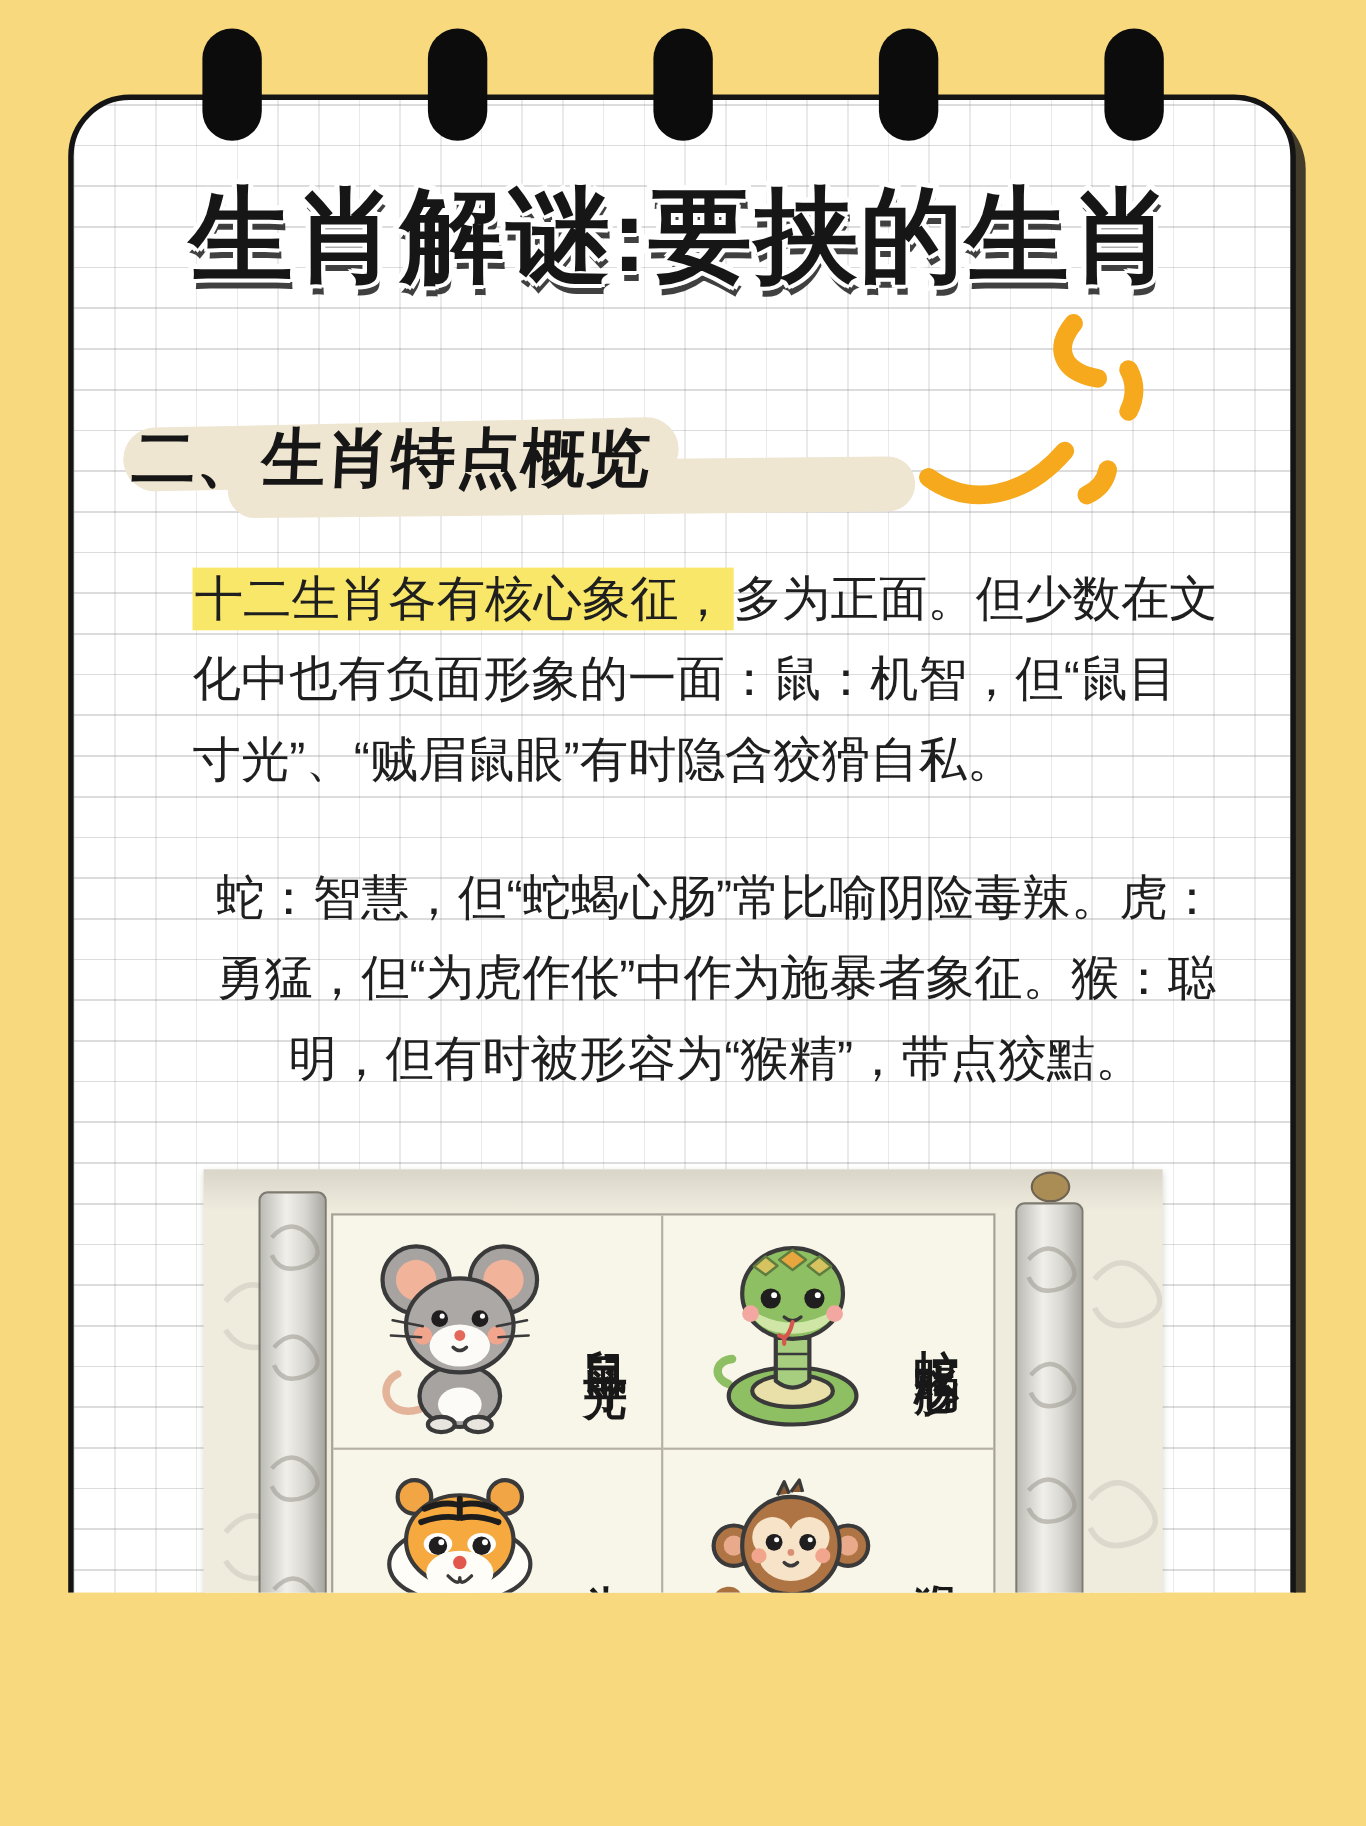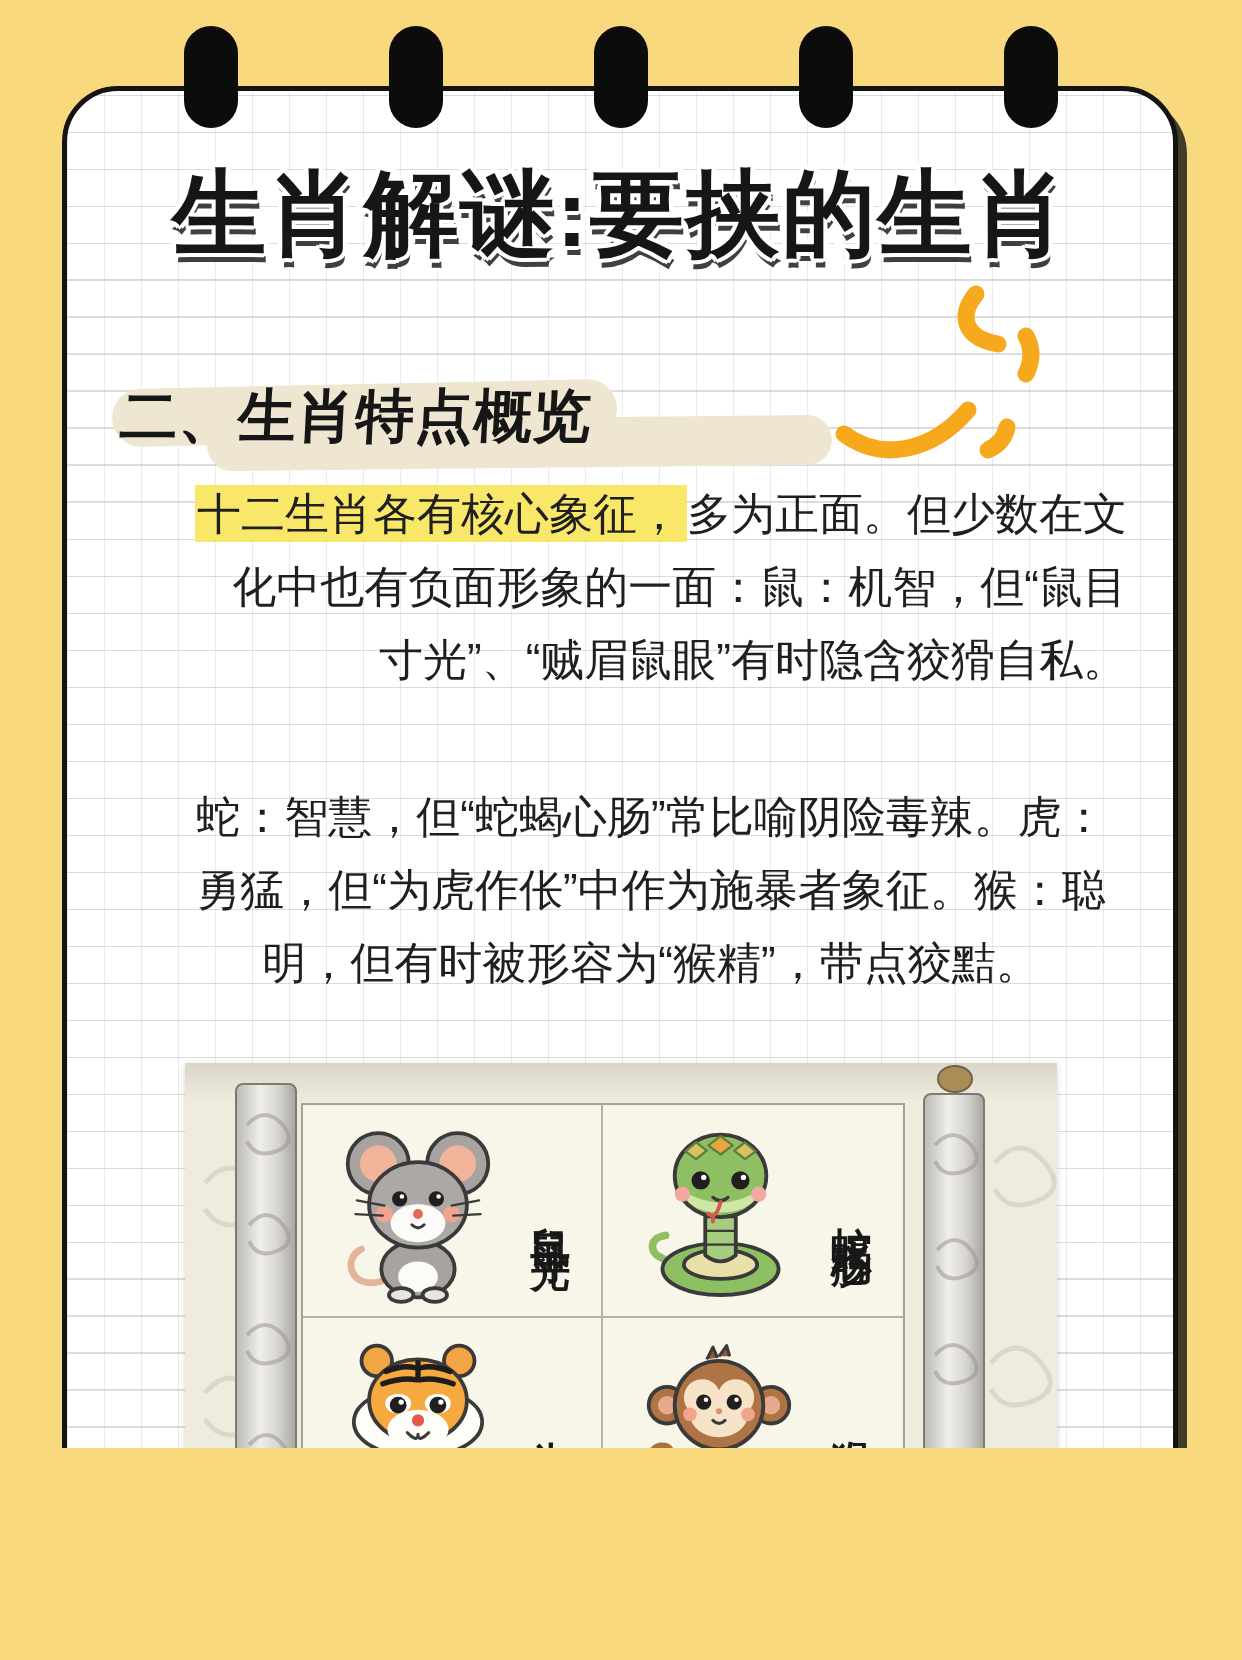--- a/index.html
+++ b/index.html
@@ -66,21 +66,21 @@
   .squiggle{position:absolute;left:826px;top:282px;width:235px;height:190px;z-index:2;}
   
   .para{
     position:absolute;left:175px;width:952px;
     margin:0;
     font-size:44px;line-height:73px;
     color:#1f1f1f;font-weight:500;
     white-space:pre-line;
     z-index:2;
   }
-  .para.p1{top:477px;text-align:right;}
+  .para.p1{top:508px;}
   .para.p2{top:780px;text-align:center;}
   .hl{
     background:var(--highlight-yellow,#F9E76A);
     padding:4px 6px 4px 2px;
     box-decoration-break:clone;-webkit-box-decoration-break:clone;
   }
   
   .photo{
     position:absolute;left:185px;top:1063px;
     width:872px;height:494px;

